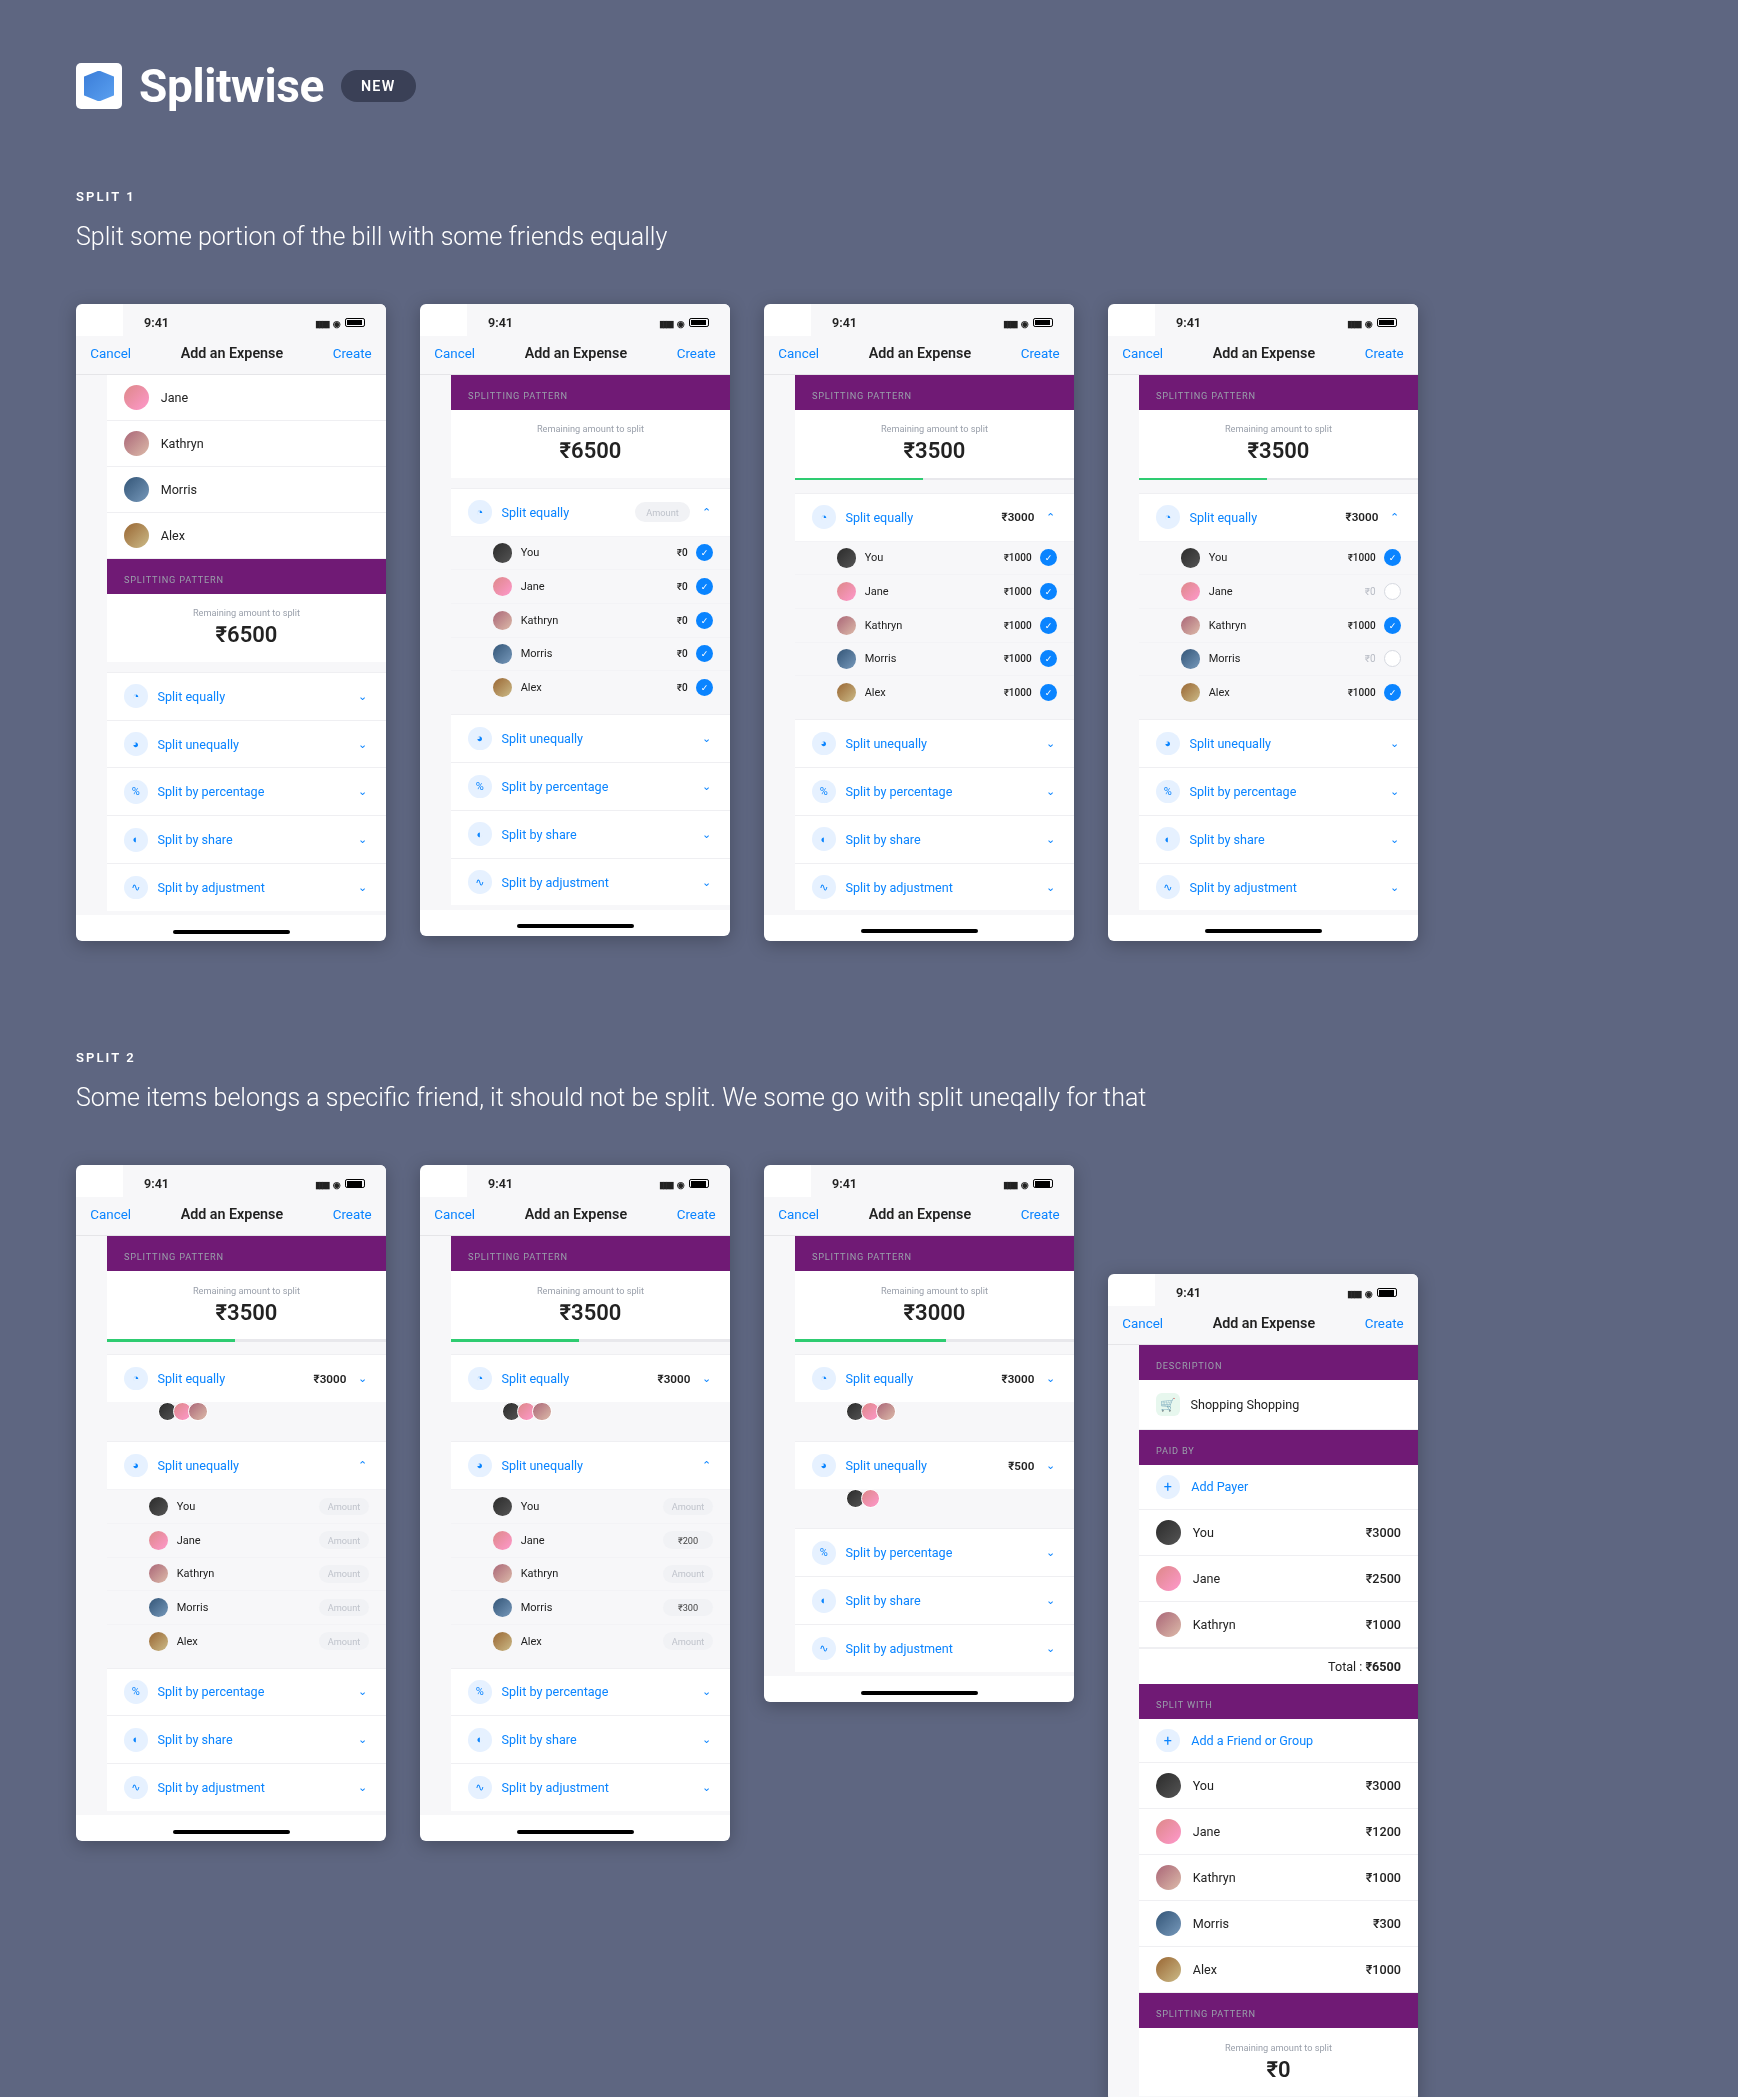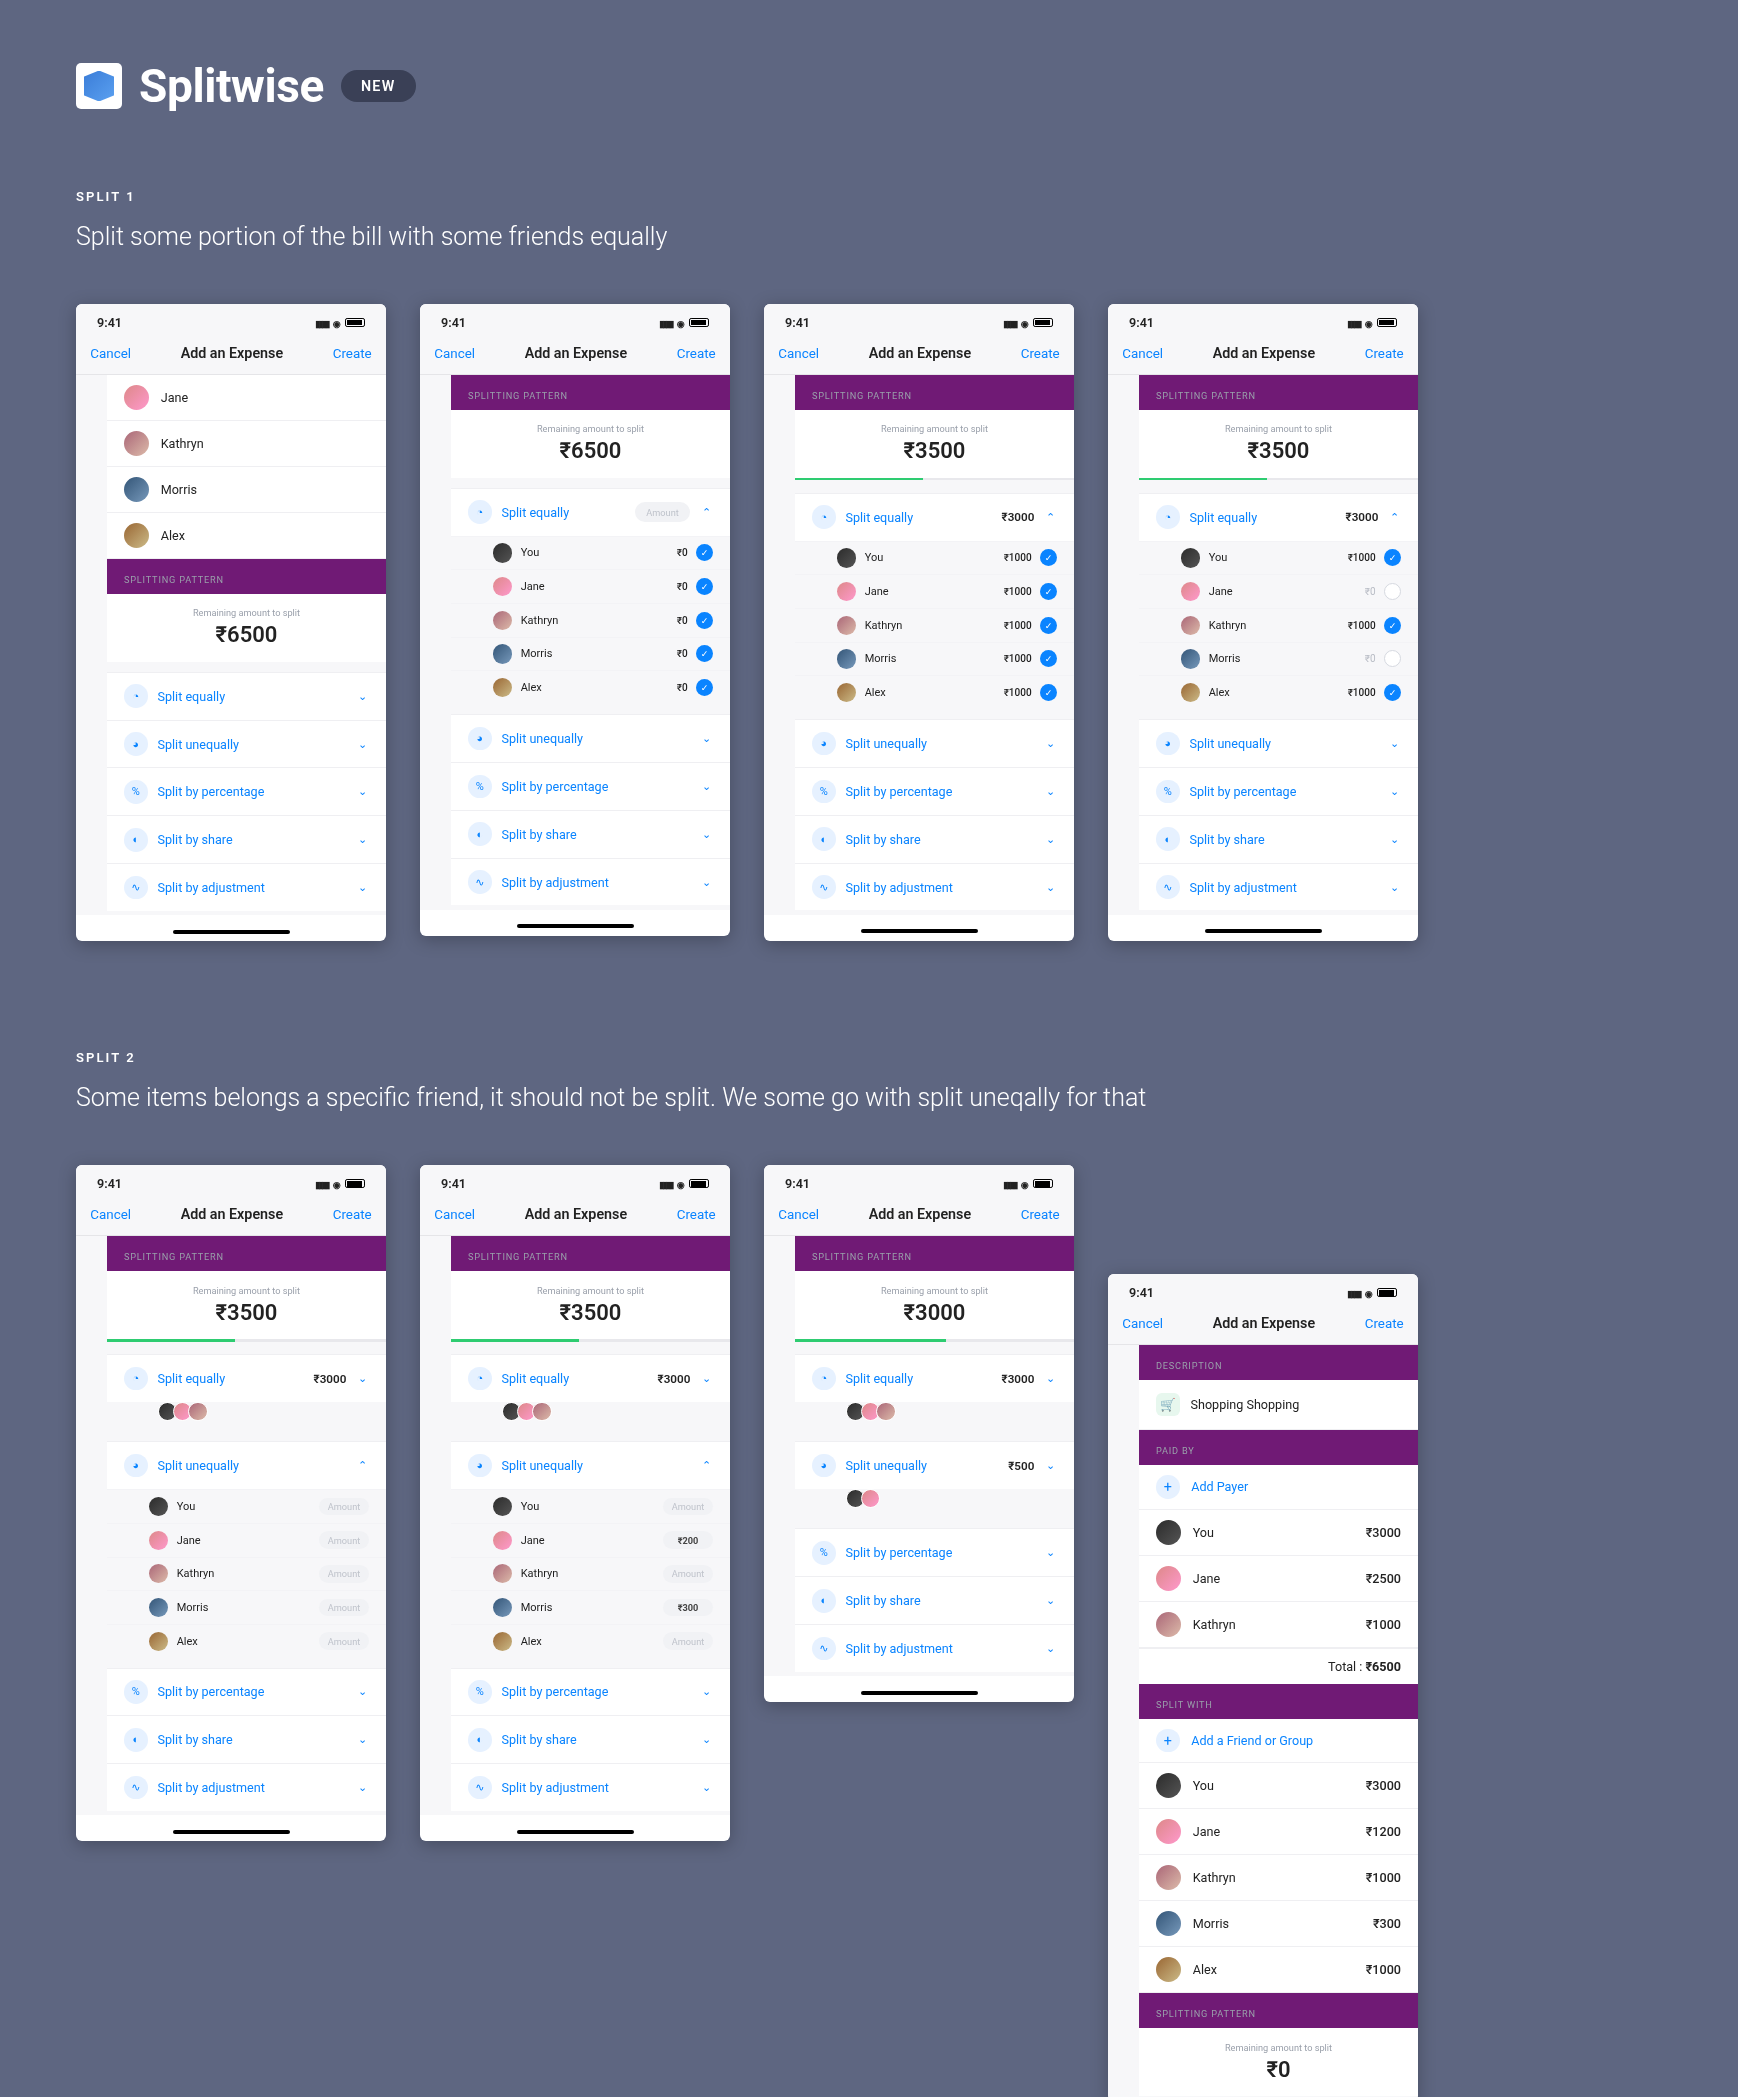--- a/index.html
+++ b/index.html
@@ -15,21 +15,21 @@
 .logo-icon::before { content: ""; position: absolute; left:7.6px; top:7.6px; right:7.6px; bottom:7.6px; background: linear-gradient(135deg,#3b7dd8,#5aa0f0); clip-path: polygon(0 20%, 50% 0, 100% 20%, 100% 80%, 50% 100%, 0 80%); }
 .app-title { font-size: 46px; font-weight: 700; letter-spacing: -0.4px; }
 .new-badge { background: #3a4056; padding: 8.4px 20px; border-radius: 25px; font-size: 14.3px; font-weight: 600; letter-spacing: 1.3px; }
 .section { margin-bottom: 109px; }
 .sec-label { font-size: 13px; font-weight: 600; letter-spacing: 2.1px; margin-bottom: 15px; }
 .sec-desc { font-size: 25px; font-weight: 300; line-height: 1.4; margin-bottom: 50px; max-width: 1091px; }
 .row { display: flex; gap: 34px; align-items: flex-start; flex-wrap: wrap; }
 .phone { width: 310px; background: #fff; border-radius: 5.9px; overflow: hidden; color: #222; box-shadow: 0 3.4px 17px rgba(0,0,0,.25); display: flex; flex-direction: column; }
 .phone.tall { width: 310px; margin-top: 109px; }
 
-.statusbar { display: flex; justify-content: space-between; align-items: center; padding: 11px 21px 5.9px; font-size: 12.6px; font-weight: 600; background:#f7f7f9; }
+.statusbar { display: flex; justify-content: space-between; align-items: center; padding: 11px 21px 5.9px; font-size: 12.6px; font-weight: 600; background:#f7f7f9;margin-left:47px; }
 .sb-icons { display: flex; gap: 4.2px; align-items: center; }
 .signal, .wifi, .battery { display: inline-block; }
 .signal::before { content:"▮▮▮▮"; letter-spacing:-1.7px; font-size:9.2px; }
 .wifi::before { content:"◉"; font-size:9.2px; }
 .battery { width:20px; height:9.2px; border:1.3px solid #000; border-radius:2.1px; position:relative; }
 .battery::after { content:""; position:absolute; left:0.8px; top:0.8px; bottom:0.8px; right:1.7px; background:#000; }
 
 .navbar { display: flex; justify-content: space-between; align-items: center; padding: 9.2px 14.3px 12.6px; background:#f7f7f9; border-bottom:0.4px solid #e5e5e8; }
 .nav-cancel, .nav-create { color:#0a84ff; font-size:13.4px; font-weight:400; }
 .nav-title { font-size:14.3px; font-weight:600; }
@@ -55,21 +55,21 @@
 .chev { color:#0a84ff; font-size:11px; width:12.6px; text-align:center; }
 .avatars-mini { display:flex; margin-left:34px; padding:0 17px 10px; }
 .avatars-mini .ava { width:19.3px; height:19.3px; margin-right:-4.2px; border:1.3px solid #fff; }
 
 .person { display:flex; align-items:center; gap:8.4px; padding:6.7px 17px 6.7px 42px; border-top:0.4px solid #f3f3f6; }
 .person .ava { width:19.3px; height:19.3px; }
 .pname { font-size:11px; flex:1; }
 .pamount { font-size:10px; color:#b8bcc5; min-width:38px; text-align:right; }
 .pamount.active { color:#222; font-weight:500; }
 .ptag { font-size:9.2px; color:#bfc3cb; background:#f1f2f5; padding:3.4px 8.4px; border-radius:9.2px; min-width:50px; text-align:center; }
-.ptag.active { color:#444;font-weight:bold; }
+.ptag.active { color:#444; }
 .check { width:17px; height:17px; border-radius:50%; background:#0a84ff; color:#fff; display:flex; align-items:center; justify-content:center; font-size:9.2px; }
 .check.off { background:#fff; border:1.3px solid #d6d9e0; }
 .homebar { height:4.2px; background:#000; width:117px; border-radius:4.2px; margin: 14.3px auto 7.6px; }
 
 .divider-block { height:10px; background:#f7f7f9; }
 
 .desc-row { display:flex; align-items:center; gap:11px; padding:12.6px 17px; border-bottom:0.4px solid #efeff2; }
 .cart-icon { width:23.5px; height:23.5px; border-radius:5.9px; background:#e7f7ee; color:#2ecc71; display:flex; align-items:center; justify-content:center; font-size:12.6px; }
 .add-btn { width:23.5px; height:23.5px; border-radius:50%; background:#e6f1ff; color:#0a84ff; display:flex;align-items:center;justify-content:center; font-size:14.3px; flex-shrink:0; }
 .add-label { color:#0a84ff; font-size:12.6px;text-align:center; }

